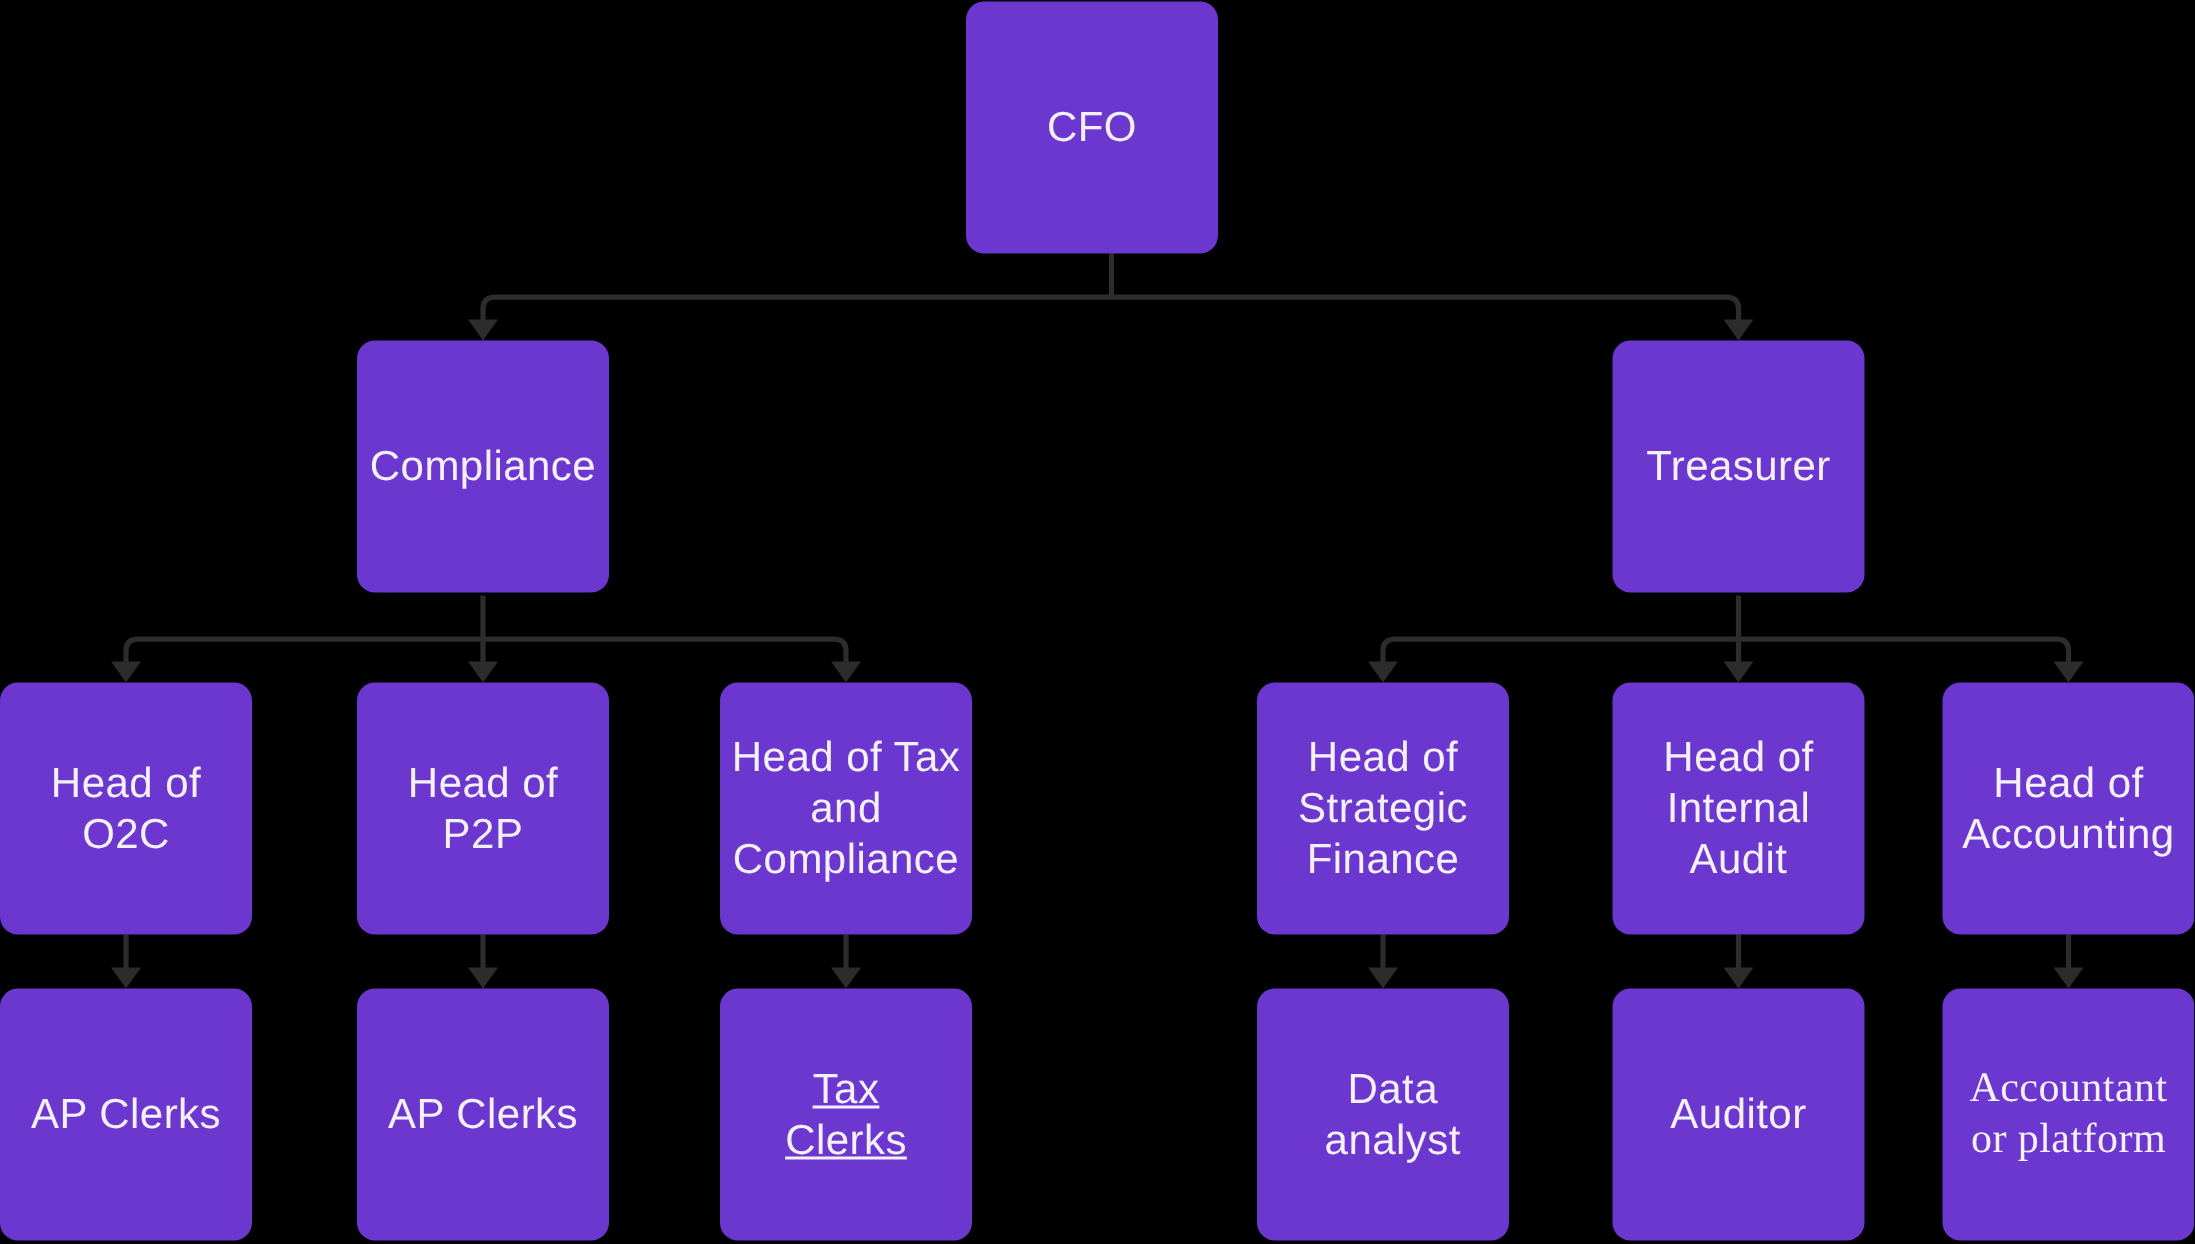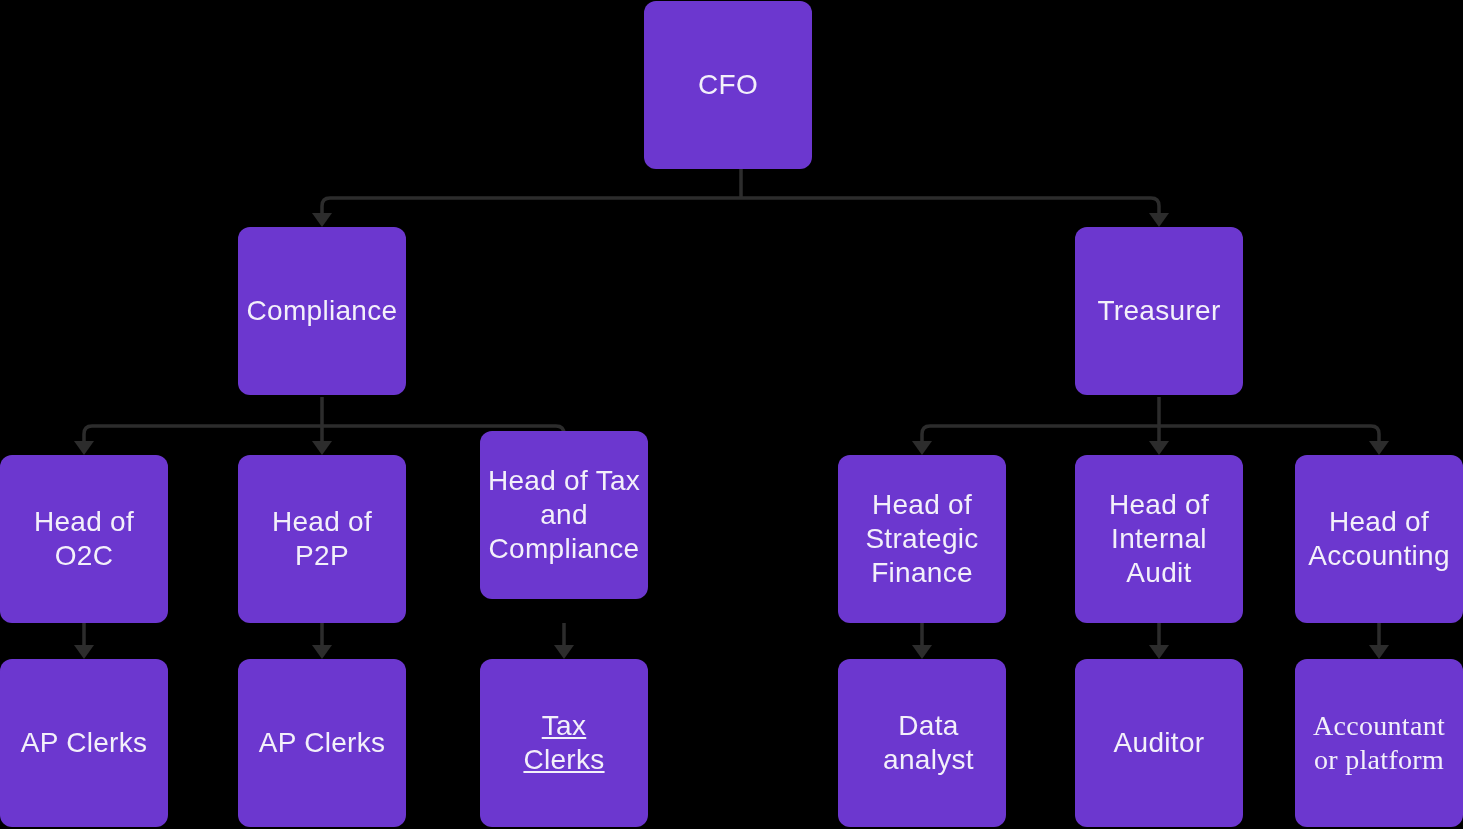--- a/index.html
+++ b/index.html
@@ -31,21 +31,21 @@
     letter-spacing:0.3px;
     white-space:pre-line;
     box-sizing:border-box;
     padding:0 3px;
   }
   .pos-cfo{left:644px;top:1px;}
   .pos-controller{left:238px;top:227px;}
   .pos-treasurer{left:1075px;top:227px;}
   .pos-head-o2c{left:0px;top:455px;}
   .pos-head-p2p{left:238px;top:455px;}
-  .pos-head-tax{left:480px;top:431px;}
+  .pos-head-tax{left:480px;top:455px;}
   .pos-head-strategic{left:838px;top:455px;}
   .pos-head-audit{left:1075px;top:455px;}
   .pos-head-accounting{left:1295px;top:455px;}
   .pos-ap-clerks-1{left:0px;top:659px;}
   .pos-ap-clerks-2{left:238px;top:659px;}
   .pos-tax-clerks{left:480px;top:659px;text-decoration:underline;}
   .pos-data-analyst{left:838px;top:659px;padding-left:16px;}
   .pos-auditor{left:1075px;top:659px;text-align:right;}
   .pos-accountant{left:1295px;top:659px;font-family:Liberation Serif, serif;}
 </style>

